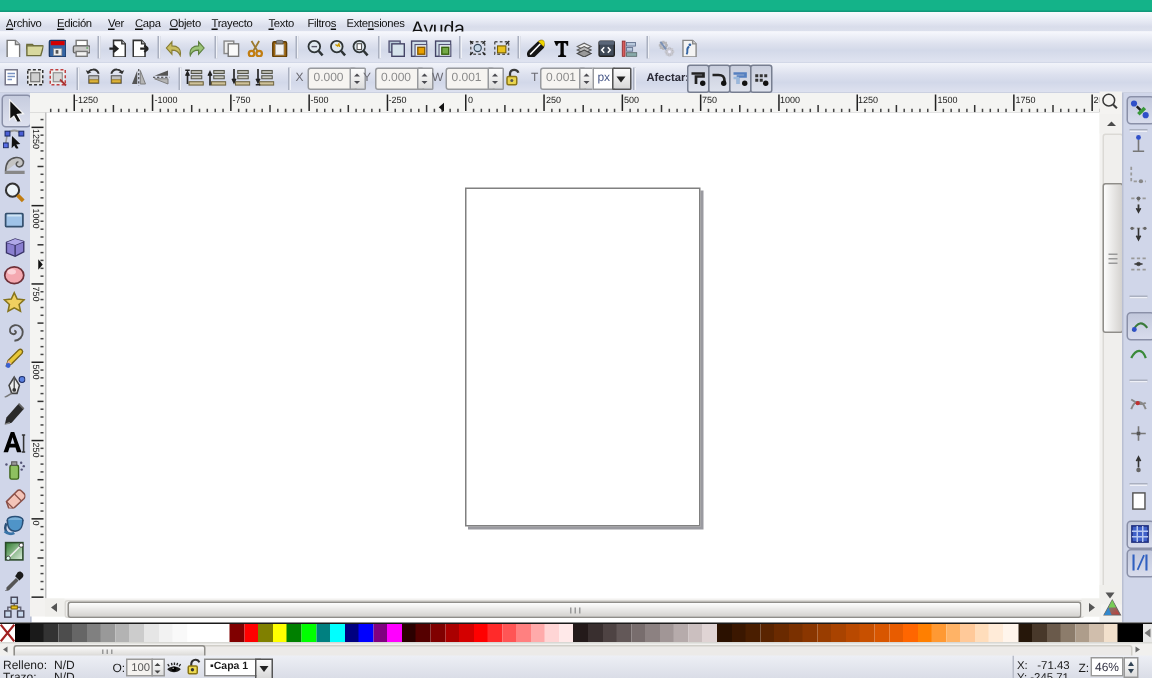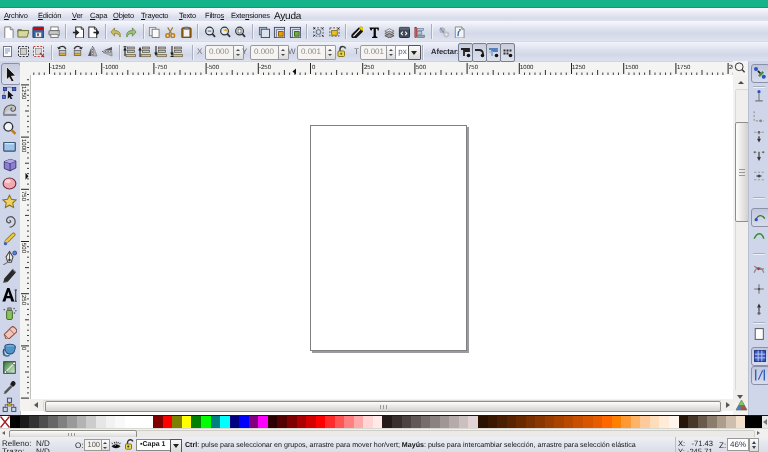--- a/index.html
+++ b/index.html
@@ -5,21 +5,21 @@
     <div class="ab" style="left:0;top:8px;width:768px;height:13px;background:linear-gradient(180deg,#f8fafd 0%,#e7eaf4 45%,#d9ddeb 75%,#dce0ed 100%)">
       <div class="ab" style="left:4px;top:2.5px;font-size:7.5px;letter-spacing:-0.2px;color:#101010"><u>A</u>rchivo</div>
       <div class="ab" style="left:38px;top:2.5px;font-size:7.5px;letter-spacing:-0.2px;color:#101010"><u>E</u>dición</div>
       <div class="ab" style="left:72px;top:2.5px;font-size:7.5px;letter-spacing:-0.2px;color:#101010"><u>V</u>er</div>
       <div class="ab" style="left:90px;top:2.5px;font-size:7.5px;letter-spacing:-0.2px;color:#101010"><u>C</u>apa</div>
       <div class="ab" style="left:113px;top:2.5px;font-size:7.5px;letter-spacing:-0.2px;color:#101010"><u>O</u>bjeto</div>
       <div class="ab" style="left:141px;top:2.5px;font-size:7.5px;letter-spacing:-0.2px;color:#101010"><u>T</u>rayecto</div>
       <div class="ab" style="left:179px;top:2.5px;font-size:7.5px;letter-spacing:-0.2px;color:#101010"><u>T</u>exto</div>
       <div class="ab" style="left:205px;top:2.5px;font-size:7.5px;letter-spacing:-0.2px;color:#101010">Filtro<u>s</u></div>
       <div class="ab" style="left:231px;top:2.5px;font-size:7.5px;letter-spacing:-0.2px;color:#101010">Exte<u>n</u>siones</div>
-      <div class="ab" style="left:274px;top:2.5px;font-size:10px;letter-spacing:-0.2px;color:#101010">A<u>y</u>uda</div>
+      <div class="ab" style="left:274px;top:2.5px;font-size:13px;letter-spacing:-0.2px;color:#101010">A<u>y</u>uda</div>
     </div>
     <div class="ab" style="left:0;top:21px;width:768px;height:21px;background:linear-gradient(180deg,#f7f8fd 0%,#dde1ee 40%,#d3d9e9 60%,#dfe3f0 95%,#cdd3e4 100%)">
       <div class="ab" style="left:1.5px;top:4.5px;width:12px;height:12px">
         <svg width="12" height="12" viewBox="0 0 13 13">
           <path d="M3 1h6l3 3v10H3z" fill="#fff" stroke="#777" stroke-width="1"></path>
           <path d="M9 1v3h3" fill="#ddd" stroke="#777" stroke-width="1"></path>
         </svg>
       </div>
       <div class="ab" style="left:16.5px;top:4.5px;width:12px;height:12px">
         <svg width="12" height="12" viewBox="0 0 13 13">
@@ -1059,21 +1059,20 @@
         <svg width="12" height="13" viewBox="0 0 12 13">
           <path d="M4.5 6V4.8c0-1.8 1.2-3 2.8-3 1.3 0 2.2.7 2.6 1.8" fill="none" stroke="#2e2e2e" stroke-width="1.4"></path>
           <rect x="2.5" y="6" width="6" height="5.2" rx="0.8" fill="#ecd94e" stroke="#8a7515"></rect>
           <circle cx="5.3" cy="8.5" r="1.1" fill="#333"></circle>
         </svg>
       </div>
       <div class="ab" style="left:136px;top:1.5px;width:33px;height:10px;background:#fff;border:1px solid #888;font-size:7px;line-height:10px;padding-left:3px;font-weight:bold">▪Capa 1</div>
       <div class="ab" style="left:170px;top:1.5px;width:10px;height:12px;background:linear-gradient(#fafafa,#d8d8d8);border:1px solid #555">
         <div style="position:absolute;left:2px;top:4.5px;border-left:3px solid transparent;border-right:3px solid transparent;border-top:4px solid #222"></div>
       </div>
-      <div class="ab" style="left:185px;top:4px;width:489px;height:10px;white-space:nowrap;overflow:hidden;font-size:7.1px;color:#111"><b>Ctrl</b>: pulse para seleccionar en grupos, arrastre para mover hor/vert; <b>Mayús</b>: pulse para intercambiar selección, arrastre para selección elástica</div>
       <div class="ab" style="left:675px;top:0;width:1px;height:15px;background:#b8bcc8"></div>
       <div class="ab" style="left:678px;top:1.5px;font-size:7.6px;color:#222">X:&nbsp;&nbsp;&nbsp;-71.43</div>
       <div class="ab" style="left:678px;top:9.5px;font-size:7.6px;color:#222">Y: -245.71</div>
       <div class="ab" style="left:719px;top:4px;font-size:8px;">Z:</div>
       <div class="ab" style="left:727px;top:1px;width:20px;height:11px;background:#fff;border:1px solid #999;font-size:8px;color:#334;text-align:center;line-height:11px">46%</div>
       <div class="ab" style="left:749px;top:1px;width:8px;height:12px;background:linear-gradient(#fcfcfc,#ddd);border:1px solid #999">
         <div style="position:absolute;left:1.5px;top:2px;border-left:2.2px solid transparent;border-right:2.2px solid transparent;border-bottom:3px solid #345"></div>
         <div style="position:absolute;left:1.5px;bottom:2px;border-left:2.2px solid transparent;border-right:2.2px solid transparent;border-top:3px solid #345"></div>
       </div>
     </div>

